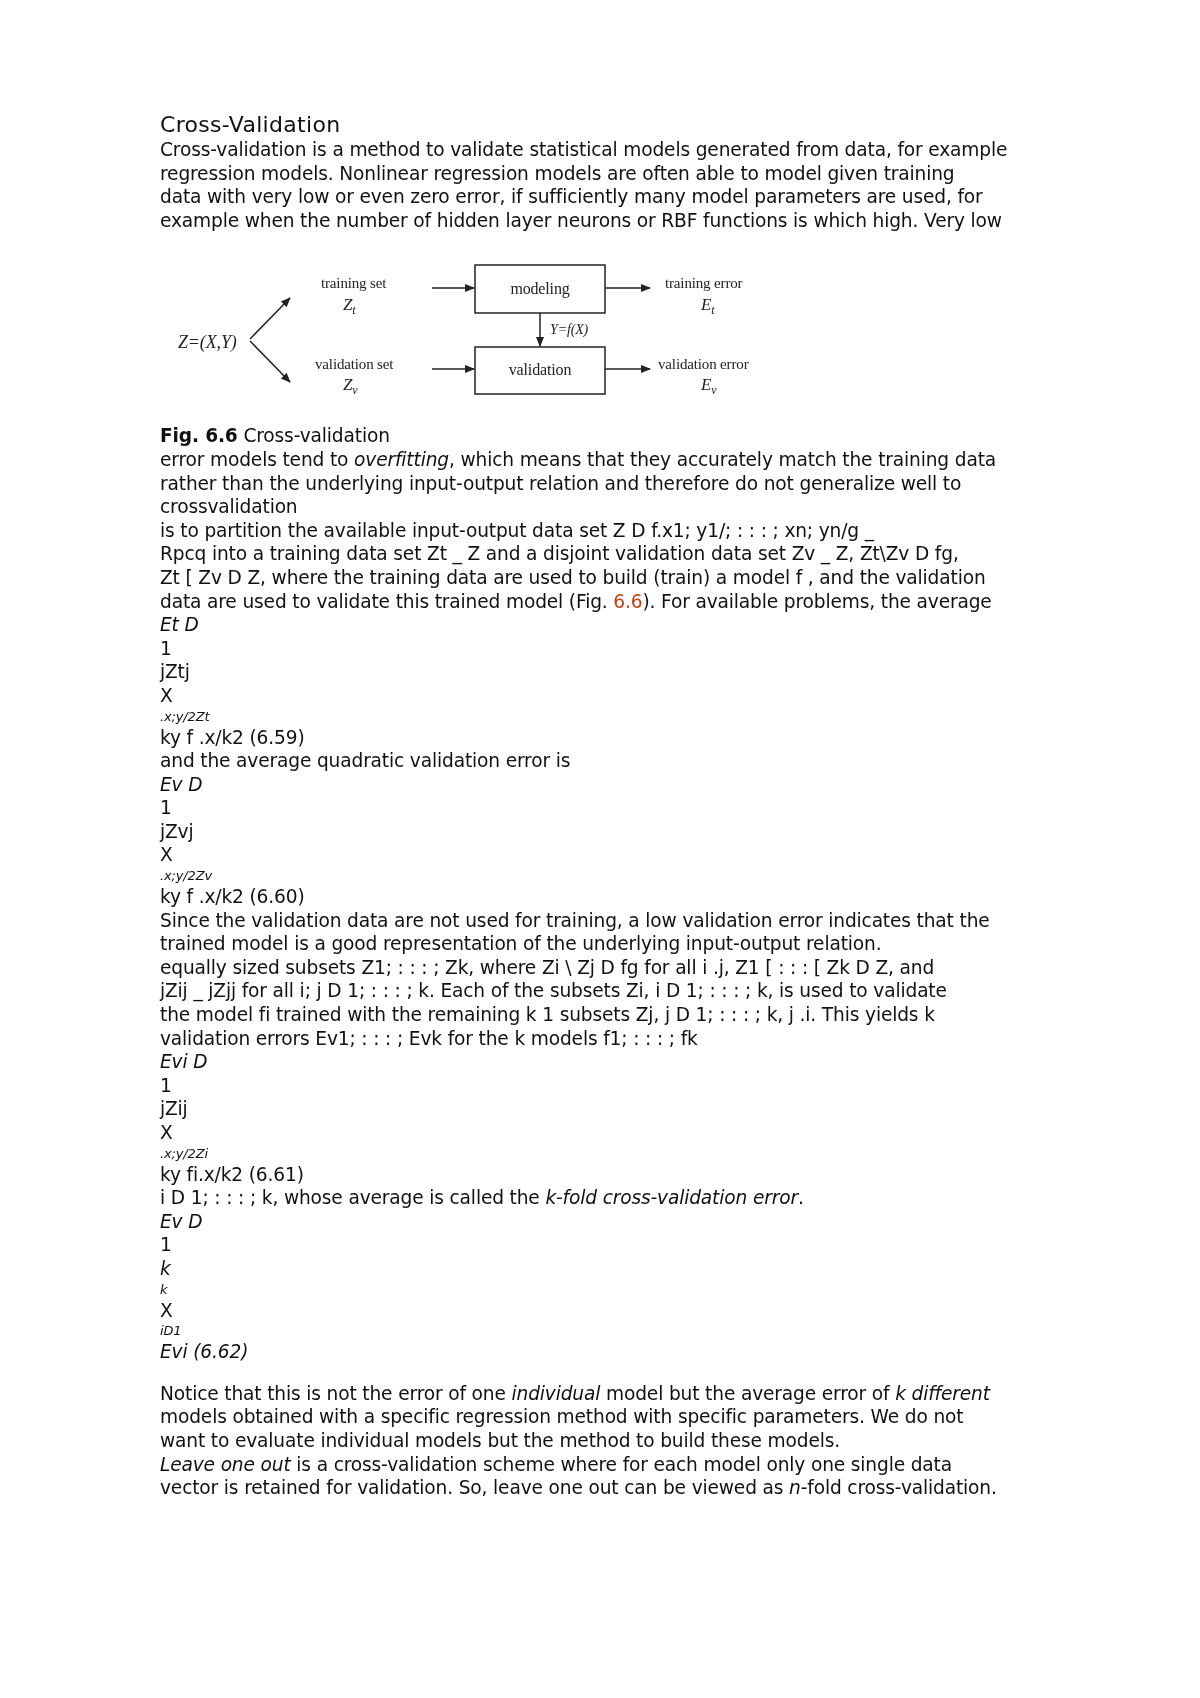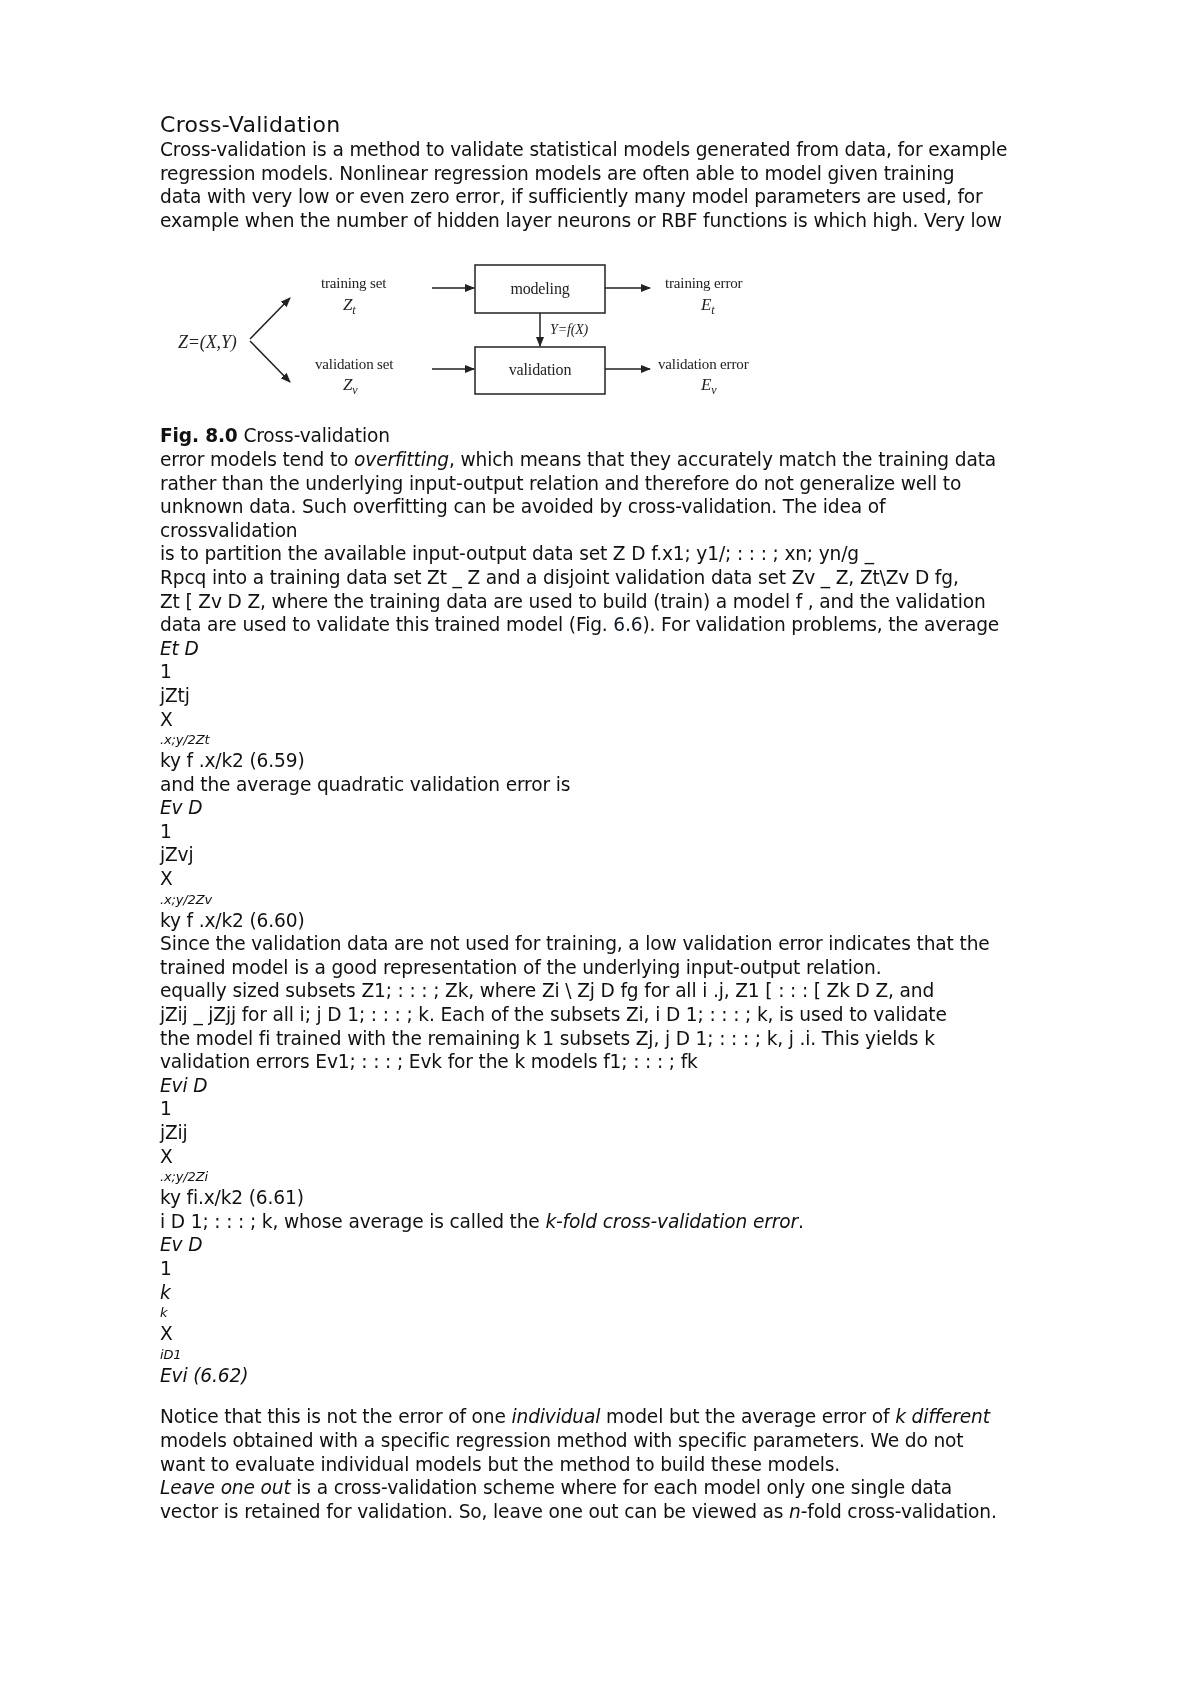--- a/index.html
+++ b/index.html
@@ -6,21 +6,21 @@
   body { width: 1200px; height: 1698px; position: relative; overflow: hidden; }
   .page {
     position: absolute; left: 160px; top: 112px; width: 1000px;
     font-family: "DejaVu Sans", sans-serif; font-size: 18.6px; line-height: 23.6px;
     color: #111111; letter-spacing: -0.15px;
   }
   .title { font-size: 22px; line-height: 26px; font-weight: normal; margin: 0; letter-spacing: 0.3px; color:#111; }
   .p { margin: 0; white-space: nowrap; }
   .it { font-style: italic; }
   .sm { font-size: 13px; line-height: 18px; }
-  .link { color: #0f172a; }
+  .link { color: #c2410c; }
   .figure { position: relative; height: 192px; margin: 0; }
   .figure svg { position: absolute; left: 0; top: 0; }
   .fig-t { font-family: "Liberation Serif", serif; fill: #222; }
   .caption { margin: 0; }
   .caption b { font-weight: bold; }
   .gap { height: 18px; }
 </style>
 </head>
 <body>
 
@@ -69,31 +69,30 @@
       <line x1="445" y1="137" x2="490" y2="137" stroke="#222" stroke-width="1.5" marker-end="url(#ah)"></line>
 
       <text class="fig-t" x="505" y="56" font-size="15">training error</text>
       <text class="fig-t" x="541" y="78" font-size="17" font-style="italic"><tspan>E</tspan><tspan font-size="12" dy="4">t</tspan></text>
 
       <text class="fig-t" x="498" y="137" font-size="15">validation error</text>
       <text class="fig-t" x="541" y="158" font-size="17" font-style="italic"><tspan>E</tspan><tspan font-size="12" dy="4">v</tspan></text>
     </svg>
   </div>
 
-  <p class="caption"><b>Fig. 8.0</b> <span>Cross-validation</span></p>
+  <p class="caption"><b>Fig. 6.6</b> <span>Cross-validation</span></p>
 
   <div>
     <p class="p"><span>error models tend to </span><span class="it">overfitting</span><span>, which means that they accurately match the training data</span></p>
     <p class="p">rather than the underlying input-output relation and therefore do not generalize well to</p>
-    <p class="p">unknown data. Such overfitting can be avoided by cross-validation. The idea of</p>
     <p class="p">crossvalidation</p>
     <p class="p">is to partition the available input-output data set Z D f.x1; y1/; : : : ; xn; yn/g _</p>
     <p class="p">Rpcq into a training data set Zt _ Z and a disjoint validation data set Zv _ Z, Zt\Zv D fg,</p>
     <p class="p">Zt [ Zv D Z, where the training data are used to build (train) a model f , and the validation</p>
-    <p class="p"><span>data are used to validate this trained model (Fig. </span><span class="link">6.6</span><span>). For validation problems, the average</span></p>
+    <p class="p"><span>data are used to validate this trained model (Fig. </span><span class="link">6.6</span><span>). For available problems, the average</span></p>
   </div>
 
   <div>
     <p class="p it">Et D</p>
     <p class="p">1</p>
     <p class="p">jZtj</p>
     <p class="p">X</p>
     <p class="p sm it">.x;y/2Zt</p>
     <p class="p">ky  f  .x/k2 (6.59)</p>
   </div>

